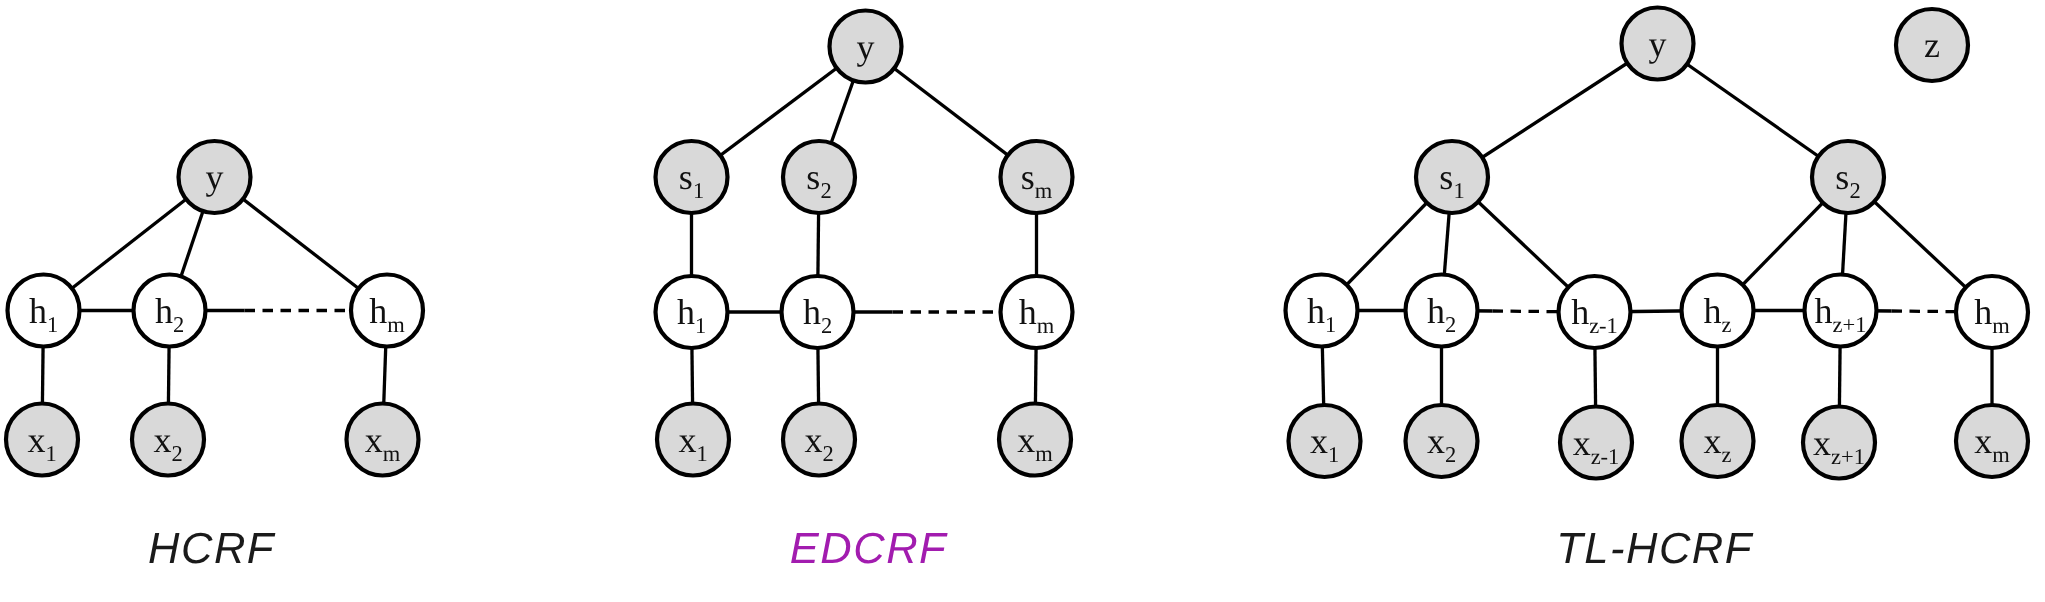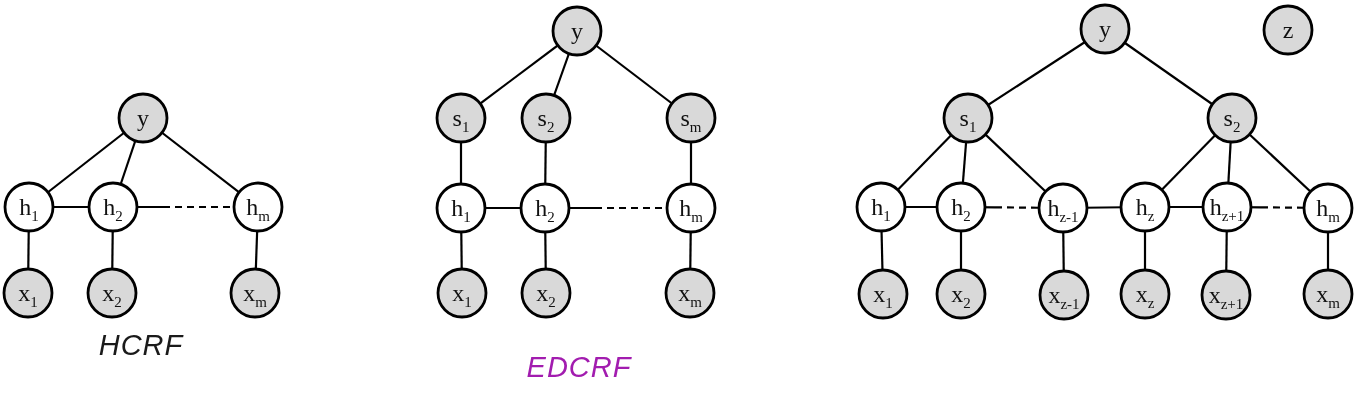--- a/index.html
+++ b/index.html
@@ -214,15 +214,16 @@
         <g>
           <circle cx="1226" cy="295" r="24" fill="#d9d9d9" stroke="#000000" stroke-width="2.8"></circle>
           <text x="1226" y="303" text-anchor="middle" font-size="24" class="node-label"><tspan>x</tspan><tspan font-size="15" dy="6">z+1</tspan></text>
         </g>
         <g>
           <circle cx="1328" cy="294" r="24" fill="#d9d9d9" stroke="#000000" stroke-width="2.8"></circle>
           <text x="1328" y="302" text-anchor="middle" font-size="24" class="node-label"><tspan>x</tspan><tspan font-size="15" dy="6">m</tspan></text>
         </g>
       </g>
     </svg>
-  <div class="diagram-title" id="title-0" style="left: 141px; top: 345px; color: rgb(26, 26, 26);">HCRF</div>
+  <div class="diagram-title" id="title-0" style="left: 141px; top: 367px; color: rgb(26, 26, 26);">HCRF</div>
   <div class="diagram-title" id="title-1" style="left: 579px; top: 367px; color: #a21caf;">EDCRF</div>
+  <div class="diagram-title" id="title-2" style="left: 1103px; top: 367px; color: rgb(26, 26, 26);">TL-HCRF</div>
 </div>
 
 </body></html>

